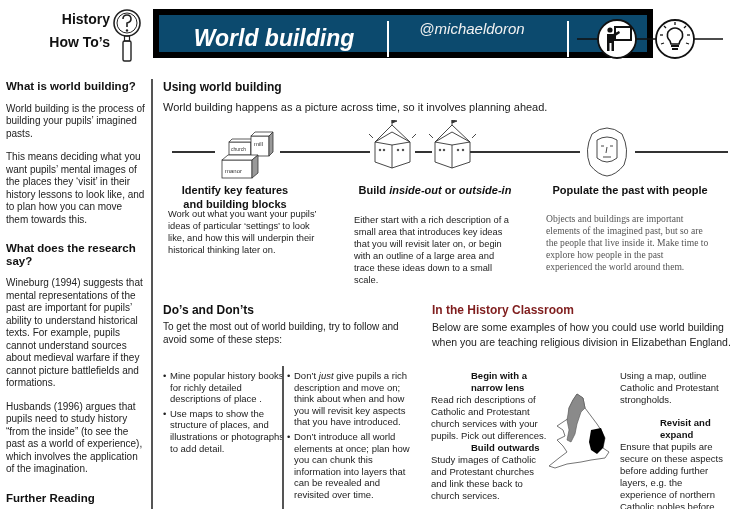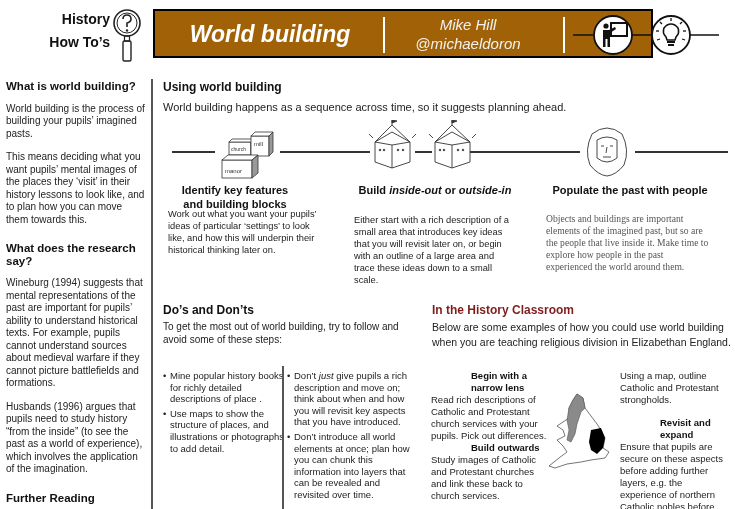--- a/index.html
+++ b/index.html
@@ -5,21 +5,21 @@
   * { box-sizing: border-box; margin: 0; padding: 0; }
   html, body { width: 735px; height: 509px; background: #ffffff; overflow: hidden; }
   body { position: relative; font-family: "Liberation Sans", "DejaVu Sans", sans-serif; color: #1a1a1a; }
   .abs { position: absolute; }
 
   
   .logo-text { left: 30px; top: 8px; width: 80px; font-weight: bold; font-size: 14px; line-height: 23px; text-align: right; color: #111; }
   .logo-icon { left: 112px; top: 8px; width: 30px; height: 55px; }
 
   
-  .header-bar { left: 153px; top: 9px; width: 500px; height: 49px; background: #a16207; border: 2px solid #000000; }
+  .header-bar { left: 153px; top: 9px; width: 500px; height: 49px; background: #0c4a6e; border: 6px solid #000000; }
   .header-title { left: 10px; top: 0; width: 210px; height: 47px; line-height: 47px; text-align: center; color: #fff; font-style: italic; font-weight: bold; font-size: 23px; }
   .header-div1 { left: 228px; top: 6px; width: 2px; height: 36px; background: #fff; }
   .header-author { left: 238px; top: 4px; width: 150px; text-align: center; color: #f2f2f2; font-style: italic; font-size: 15px; line-height: 19px; }
   .header-div2 { left: 408px; top: 6px; width: 2px; height: 36px; background: #fff; }
   .header-icons { left: 416px; top: 2px; width: 150px; height: 44px; }
 
   
   .left-col { left: 6px; top: 80px; width: 140px; font-size: 10px; line-height: 12.5px; color: #222; }
   .left-col h3 { font-size: 11.5px; font-weight: bold; margin-bottom: 10px; color: #111; }
   .left-col p { margin-bottom: 11px; }
@@ -77,21 +77,20 @@
   <path d="M11 11 Q11 7 15 7 Q19 7 19 11 Q19 14 15 15 L15 19" fill="none" stroke="#222" stroke-width="1.6"></path>
   <circle cx="15" cy="22.5" r="1.2" fill="#222"></circle>
   <rect x="12.5" y="28" width="5" height="5" fill="none" stroke="#222" stroke-width="1.2"></rect>
   <rect x="11" y="33" width="8" height="20" rx="1.5" fill="none" stroke="#222" stroke-width="1.4"></rect>
 </svg>
 
 <div class="abs header-bar">
   <div class="abs header-title">World building</div>
   <div class="abs header-div1"></div>
   <div class="abs header-author">
-    <div>Mike Hill</div>
     <div>@michaeldoron</div>
   </div>
   <div class="abs header-div2"></div>
   <svg class="abs header-icons" viewBox="0 0 150 44">
     <line x1="2" y1="22" x2="148" y2="22" stroke="#111" stroke-width="1.5"></line>
     <g>
       <circle cx="42" cy="22" r="19" fill="#fff" stroke="#111" stroke-width="1.8"></circle>
       <rect x="40" y="10" width="16" height="13" fill="none" stroke="#111" stroke-width="2"></rect>
       <circle cx="35" cy="13" r="2.6" fill="#111"></circle>
       <path d="M32 17 L38 17 L44 14 L45 16 L39 20 L39 34 L36.5 34 L36.5 26 L34.5 26 L34.5 34 L32 34 Z" fill="#111"></path>
@@ -125,21 +124,21 @@
   </div>
   <div class="sec">
     <h3>Further Reading</h3>
 
   </div>
 </div>
 
 <div class="abs main-rule"></div>
 
 <div class="abs uwb-title">Using world building</div>
-<div class="abs uwb-sub">World building happens as a sequence across time, so it suggests planning ahead.</div>
+<div class="abs uwb-sub">World building happens as a picture across time, so it involves planning ahead.</div>
 
 <svg class="abs timeline" viewBox="0 0 560 60">
   <g stroke="#333" stroke-width="2">
     <line x1="2" y1="32" x2="45" y2="32"></line>
     <line x1="110" y1="32" x2="200" y2="32"></line>
     <line x1="245" y1="32" x2="262" y2="32"></line>
     <line x1="300" y1="32" x2="410" y2="32"></line>
     <line x1="465" y1="32" x2="558" y2="32"></line>
   </g>
 

